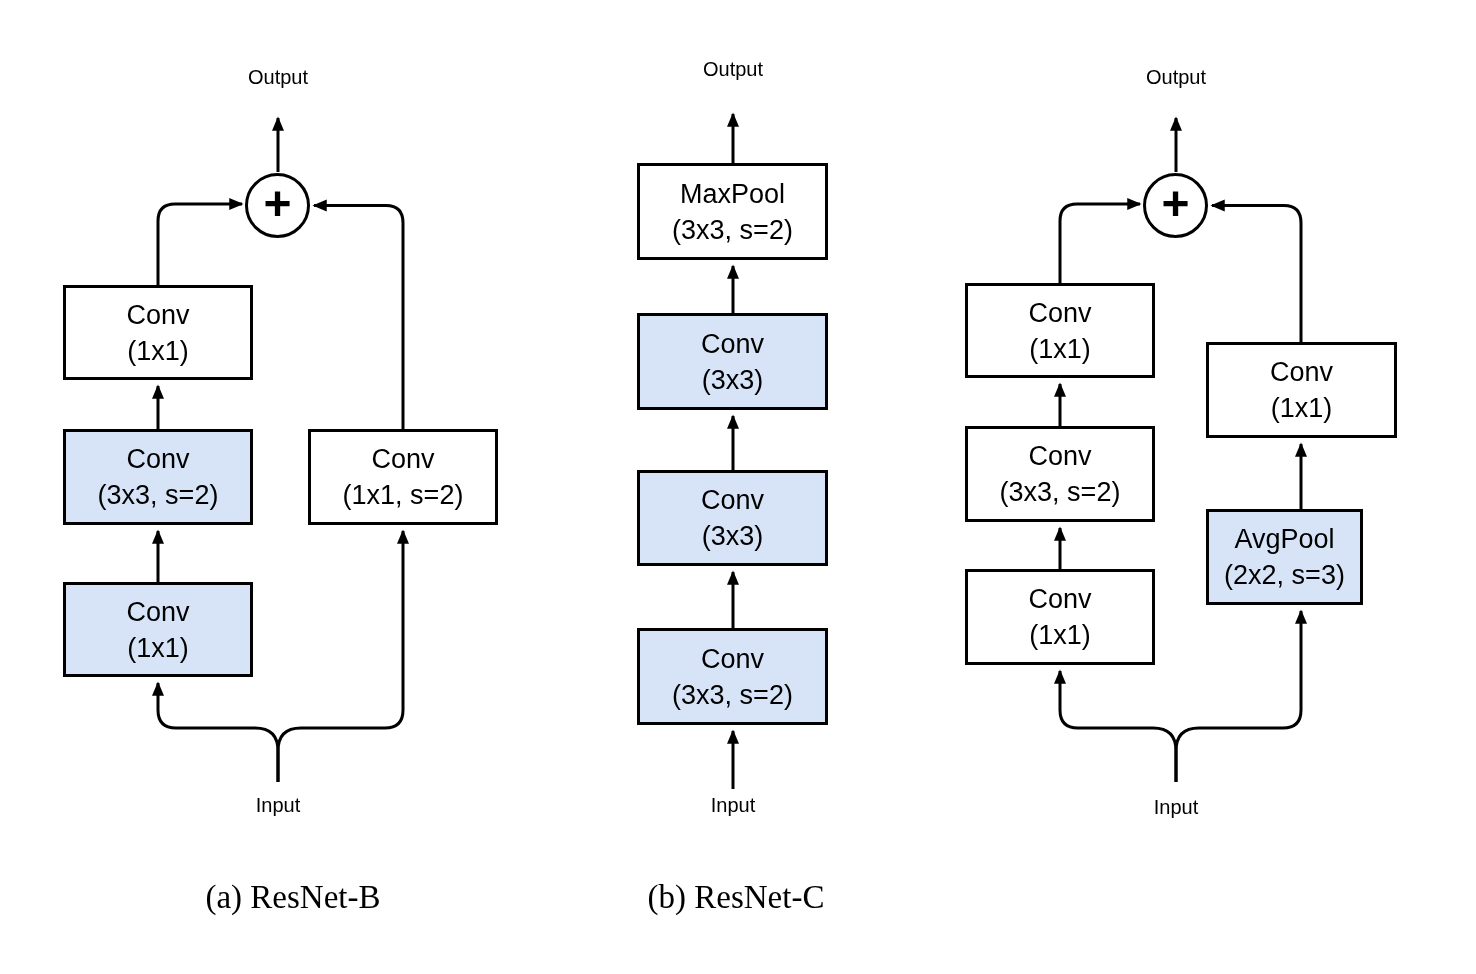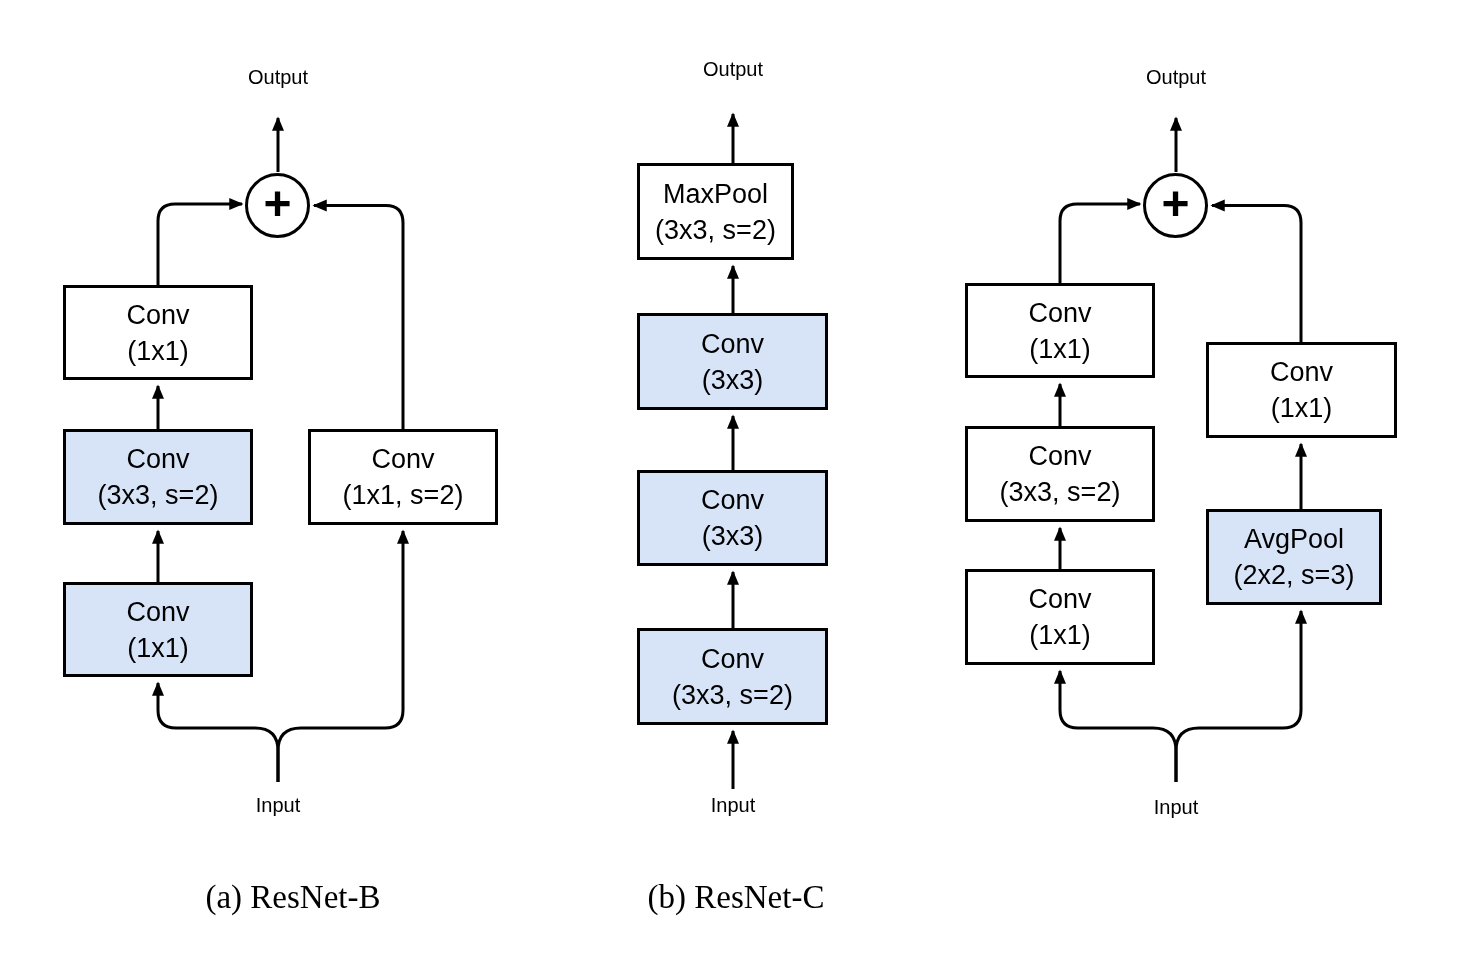--- a/index.html
+++ b/index.html
@@ -87,21 +87,21 @@
   <div class="box" style="left: 308px; top: 429px; width: 190px; height: 96px; background: rgb(255, 255, 255); border-color: rgb(0, 0, 0); color: rgb(0, 0, 0);">
     <div>Conv</div>
     <div>(1x1, s=2)</div>
   </div>
 
   <div class="label" style="left:278px;top:794px;">Input</div>
   <div class="caption" style="left:293px;top:879px;">(a) ResNet-B</div>
 
   <div class="label" style="left:733px;top:58px;">Output</div>
 
-  <div class="box" style="left: 637px; top: 163px; width: 157px; height: 97px; background: rgb(255, 255, 255); border-color: rgb(0, 0, 0); color: rgb(0, 0, 0);">
+  <div class="box" style="left: 637px; top: 163px; width: 191px; height: 97px; background: rgb(255, 255, 255); border-color: rgb(0, 0, 0); color: rgb(0, 0, 0);">
     <div>MaxPool</div>
     <div>(3x3, s=2)</div>
   </div>
   <div class="box highlight" style="left: 637px; top: 313px; width: 191px; height: 97px; background: rgb(215, 228, 248); border-color: rgb(0, 0, 0); color: rgb(0, 0, 0);">
     <div>Conv</div>
     <div>(3x3)</div>
   </div>
   <div class="box highlight" style="left: 637px; top: 470px; width: 191px; height: 96px; background: rgb(215, 228, 248); border-color: rgb(0, 0, 0); color: rgb(0, 0, 0);">
     <div>Conv</div>
     <div>(3x3)</div>
@@ -128,20 +128,20 @@
     <div>(3x3, s=2)</div>
   </div>
   <div class="box" style="left: 965px; top: 569px; width: 190px; height: 96px; background: rgb(255, 255, 255); border-color: rgb(0, 0, 0); color: rgb(0, 0, 0);">
     <div>Conv</div>
     <div>(1x1)</div>
   </div>
   <div class="box" style="left: 1206px; top: 342px; width: 191px; height: 96px; background: rgb(255, 255, 255); border-color: rgb(0, 0, 0); color: rgb(0, 0, 0);">
     <div>Conv</div>
     <div>(1x1)</div>
   </div>
-  <div class="box highlight" style="left: 1206px; top: 509px; width: 176px; height: 96px; background: rgb(215, 228, 248); border-color: rgb(0, 0, 0); color: rgb(0, 0, 0);">
+  <div class="box highlight" style="left: 1206px; top: 509px; width: 157px; height: 96px; background: rgb(215, 228, 248); border-color: rgb(0, 0, 0); color: rgb(0, 0, 0);">
     <div>AvgPool</div>
     <div>(2x2, s=3)</div>
   </div>
 
   <div class="label" style="left:1176px;top:796px;">Input</div>
 
 </div>
 
 </body></html>

